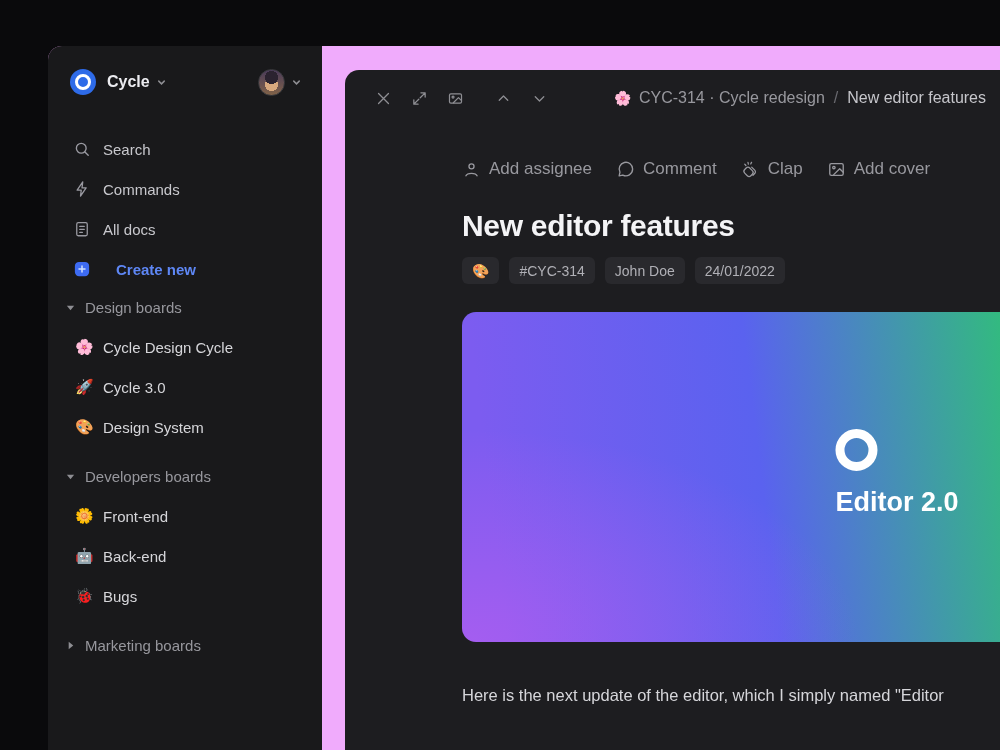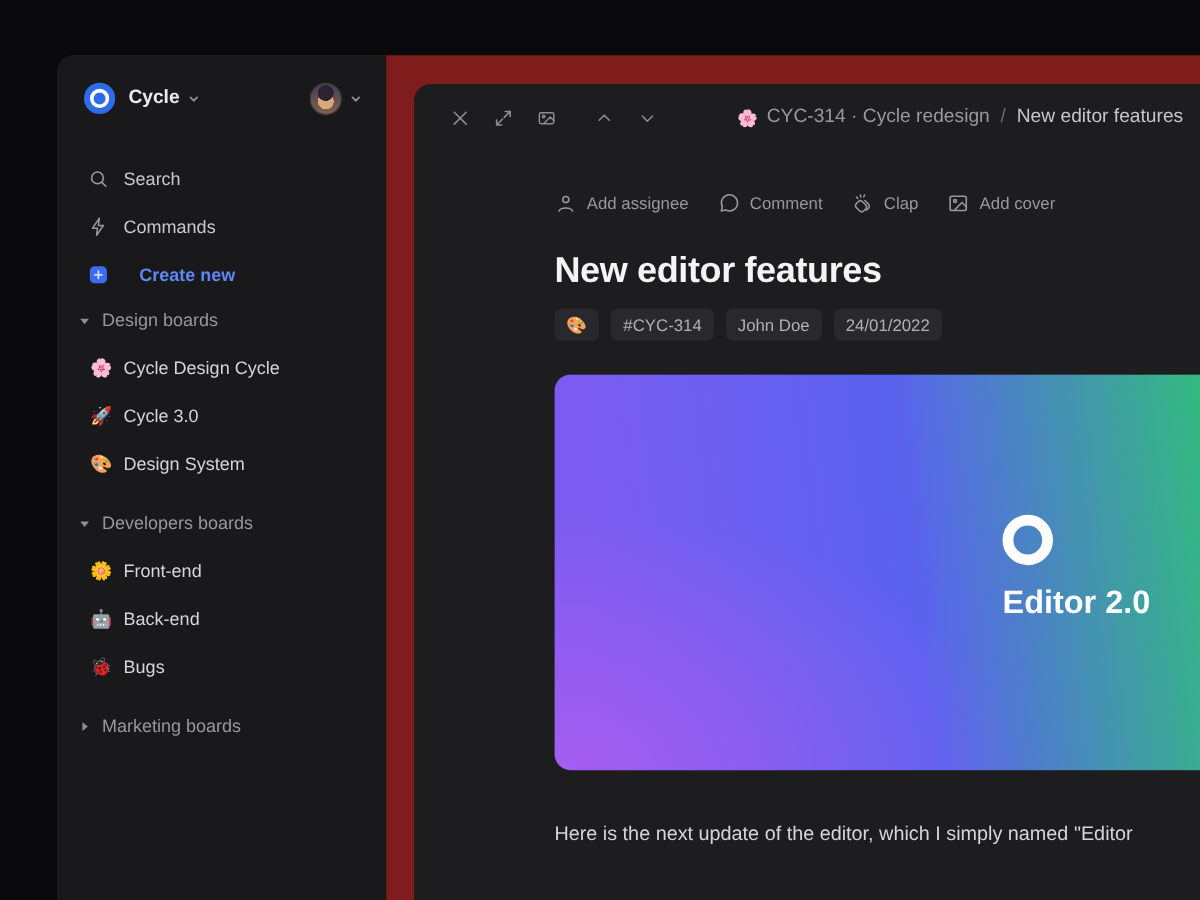--- a/index.html
+++ b/index.html
@@ -1,20 +1,20 @@
 <!DOCTYPE html>
 <html><head>
 <meta charset="utf-8">
 <style>
   * { margin:0; padding:0; box-sizing:border-box; }
   html,body { width:1000px; height:750px; overflow:hidden; background:#0a0a0c;
     font-family:"Liberation Sans","DejaVu Sans",sans-serif; }
 
   .window { position:absolute; left:48px; top:46px; right:0; bottom:0;
-    background:#7f1d1d; border-top-left-radius:14px; }
+    background:#f0abfc; border-top-left-radius:14px; }
 
   
   .sidebar { position:absolute; left:0; top:0; width:274px; height:704px;
     background:#19191b; border-top-left-radius:14px; color:#c9c9ce; }
   .ws-row { height:72px; display:flex; align-items:center; padding:0 20px 0 22px; cursor:pointer; }
   .logo { width:26px; height:26px; border-radius:50%; background:#2e6be8; position:relative; flex:none; }
   .logo::after { content:''; position:absolute; inset:5px; border:3.5px solid #fff; border-radius:50%; }
   .ws-name { margin-left:11px; font-size:16px; font-weight:700; color:#ececf0; }
   .chev { color:#8e8e93; margin-left:6px; flex:none; display:flex; }
   .avatar { width:27px; height:27px; border-radius:50%; margin-left:auto; flex:none; cursor:pointer;
@@ -46,21 +46,21 @@
   .tool-btn svg { width:17px; height:17px; }
   .nav-sep { margin-left:18px; }
   .breadcrumb { margin-left:auto; display:flex; align-items:center; gap:7px; font-size:16px; white-space:nowrap; }
   .bc-emoji { font-size:14px; }
   .bc-parent { color:#98989e; cursor:pointer; }
   .bc-sep { color:#6a6a70; padding:0 2px; }
   .bc-current { color:#c6c6cb; }
 
   .content { padding-left:117px; }
   .actions { margin-top:28px; height:30px; display:flex; align-items:center; gap:24px; }
-  .action { display:flex; align-items:center; gap:8px; color:#98989e; font-size:14px; cursor:pointer; }
+  .action { display:flex; align-items:center; gap:8px; color:#98989e; font-size:17px; cursor:pointer; }
   .action svg { width:19px; height:19px; }
 
   .doc-title { margin-top:24px; font-size:30px; line-height:36px; font-weight:700; color:#f4f4f6; letter-spacing:-0.3px; }
 
   .tags { margin-top:13px; display:flex; gap:10px; }
   .tag { height:27px; display:flex; align-items:center; padding:0 10px; background:#29292d;
     border-radius:6px; color:#b0b0b6; font-size:14px; cursor:pointer; white-space:nowrap; }
 
   .cover { margin-top:28px; width:720px; height:330px; border-radius:14px; position:relative;
     background:
@@ -109,20 +109,29 @@
 
     <div class="menu-item">
       <span class="mi-icon">
         <svg viewBox="0 0 24 24" fill="none" stroke="currentColor" stroke-width="1.7" stroke-linejoin="round">
             <path d="M13 2.5L5.5 13.5h5.5l-1 8 7.5-11h-5.5l1-8z"></path>
           </svg>
       </span>
       <span class="mi-label">Commands</span>
     </div>
 
+    <div class="menu-item">
+      <span class="mi-icon">
+        <svg viewBox="0 0 24 24" fill="none" stroke="currentColor" stroke-width="1.7" stroke-linecap="round">
+            <rect x="5" y="3.5" width="14" height="17.5" rx="2"></rect>
+            <path d="M9 8.5h6M9 12.5h6M9 16.5h3.5"></path>
+          </svg>
+      </span>
+      <span class="mi-label">All docs</span>
+    </div>
 
     <div class="menu-item accent">
       <span class="mi-icon">
         <svg viewBox="0 0 24 24">
             <rect x="2.5" y="2.5" width="19" height="19" rx="5.5" fill="#3d6bf3"></rect>
             <path d="M12 8v8M8 12h8" stroke="#cfe0ff" stroke-width="2" stroke-linecap="round"></path>
           </svg>
       </span>
       <span class="mi-label">Create new</span>
     </div>

